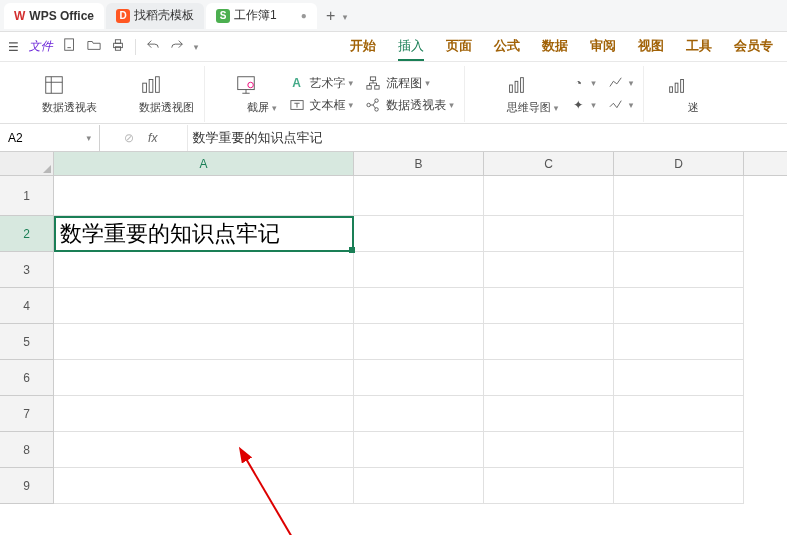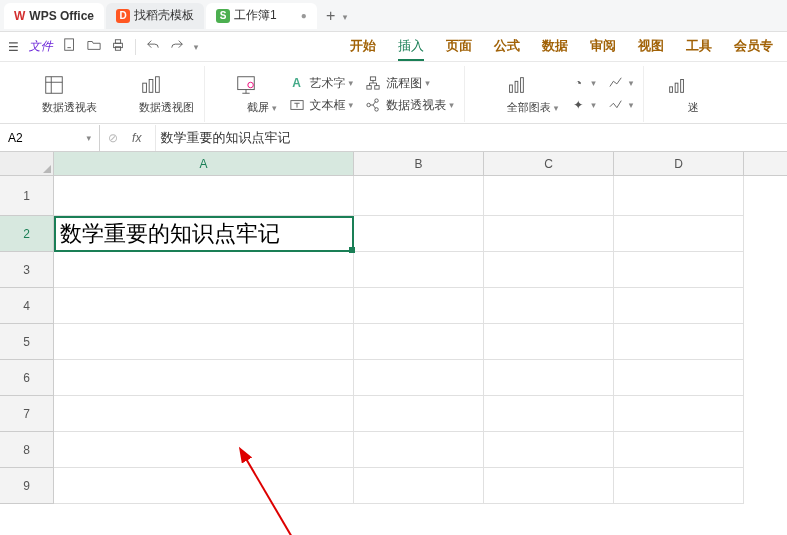--- a/index.html
+++ b/index.html
@@ -33,21 +33,21 @@
   .ribbon { display: flex; align-items: flex-start; height: 62px; background: #fff; border-bottom: 1px solid #e0e0e0; padding: 4px 0; }
   .ribbon-group { display: flex; align-items: stretch; padding: 0 10px; gap: 10px; border-right: 1px solid #eee; height: 56px; }
   .ribbon-btn { display: flex; flex-direction: column; align-items: center; justify-content: center; gap: 3px; min-width: 46px; cursor: pointer; color: #444; }
   .ribbon-btn-row { display: flex; align-items: center; gap: 3px; cursor: pointer; color: #444; font-size: 12px; height: 20px; }
   .ribbon-col { display: flex; flex-direction: column; justify-content: center; gap: 2px; }
   .ricon { width: 20px; height: 20px; display: inline-flex; align-items: center; justify-content: center; color: #555; }
   .ricon-lg { width: 24px; height: 24px; }
   .rlabel { font-size: 11px; color: #444; white-space: nowrap; margin-left: 32px; }
   
   
-  .formula-bar { display: flex; align-items: center; height: 28px; border-bottom: 1px solid #d0d0d0; background: #fff; border-top: 1px solid #fff; }
+  .formula-bar { display: flex; align-items: center; height: 28px; border-bottom: 1px solid #d0d0d0; background: #fff; border-top: 1px solid #fff; gap: 16px; }
   .name-box { width: 100px; padding: 0 8px; display: flex; align-items: center; justify-content: space-between; border-right: 1px solid #d0d0d0; height: 100%; }
   .name-box input { border: none; width: 60px; font-size: 12px; outline: none; }
   .fb-btns { display: flex; align-items: center; gap: 8px; padding: 0 8px; color: #888; }
   .fx { font-style: italic; color: #666; font-size: 12px; padding: 0 6px; text-align: right; }
   .formula-input { flex: 1; border: none; font-size: 13px; outline: none; padding-left: 4px; color: #333; border-left: 1px solid #e8e8e8; height: 100%; }
   
   
   .sheet-area { position: relative; }
   .col-headers { display: flex; height: 24px; background: #f3f3f3; border-bottom: 1px solid #ccc; }
   .corner { width: 54px; border-right: 1px solid #ccc; background: #eee; display: flex; align-items: flex-end; justify-content: flex-end; padding: 2px; }
@@ -222,21 +222,21 @@
   </div>
   <div class="ribbon-group">
     <div class="ribbon-btn">
       <span class="ricon ricon-lg">
           <svg width="22" height="22" viewBox="0 0 24 24" fill="none" stroke="#555">
             <rect x="5" y="12" width="3" height="8"></rect>
             <rect x="11" y="8" width="3" height="12"></rect>
             <rect x="17" y="4" width="3" height="16"></rect>
           </svg>
         </span>
-      <span class="rlabel"><span>全部图表</span> <span class="chev">▾</span></span>
+      <span class="rlabel"><span>思维导图</span> <span class="chev">▾</span></span>
     </div>
     <div class="ribbon-col">
       <div class="ribbon-btn-row">
           <span class="ricon">◔</span>
           <span class="chev">▾</span>
         </div>
       <div class="ribbon-btn-row">
           <span class="ricon">✦</span>
           <span class="chev">▾</span>
         </div>

